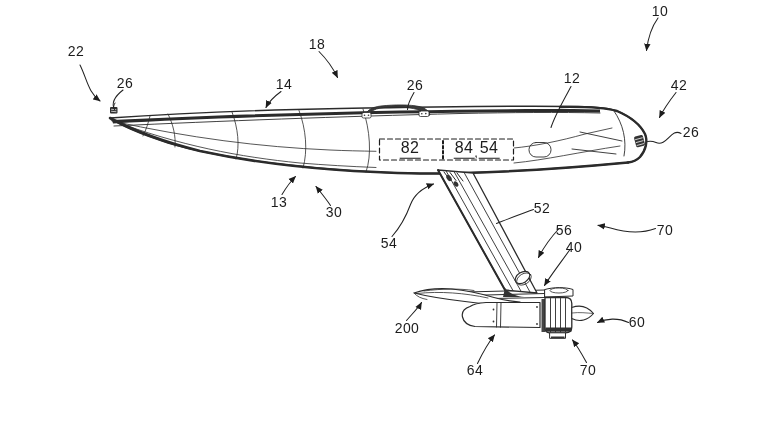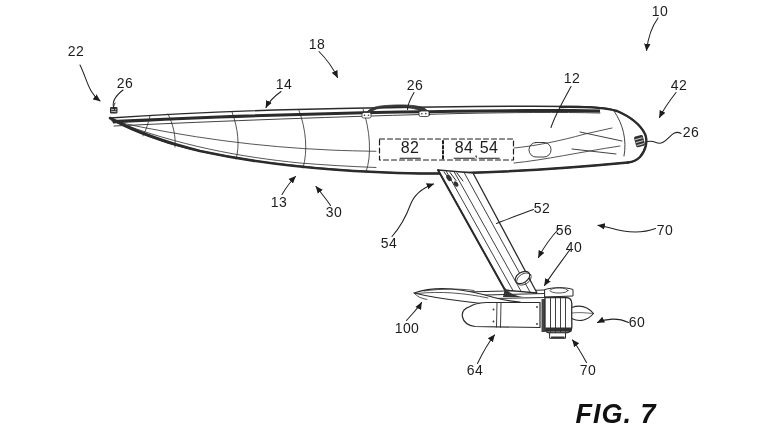--- a/index.html
+++ b/index.html
@@ -185,24 +185,23 @@
   <span class="ref" style="left:660px;top:11px">10</span>
   <span class="ref" style="left:679px;top:85px">42</span>
   <span class="ref" style="left:691px;top:132px">26</span>
   <span class="ref" style="left:279px;top:202px">13</span>
   <span class="ref" style="left:334px;top:212px">30</span>
   <span class="ref" style="left:389px;top:243px">54</span>
   <span class="ref" style="left:542px;top:208px">52</span>
   <span class="ref" style="left:564px;top:230px">56</span>
   <span class="ref" style="left:574px;top:247px">40</span>
   <span class="ref" style="left:665px;top:230px">70</span>
-  <span class="ref" style="left:407px;top:328px">100</span>
+  <span class="ref" style="left:407px;top:328px">200</span>
   <span class="ref" style="left:637px;top:322px">60</span>
   <span class="ref" style="left:475px;top:370px">64</span>
   <span class="ref" style="left:588px;top:370px">70</span>
 
   <span class="boxref" style="left:410px;top:149px">82</span>
   <span class="boxref" style="left:464px;top:149px">84</span>
   <span class="sep" style="left:476px;top:152px">,</span>
   <span class="boxref" style="left:489px;top:149px">54</span>
 
-  <span class="caption" style="left:616px;top:414px">FIG. 7</span>
 </div>
 
 </body></html>

